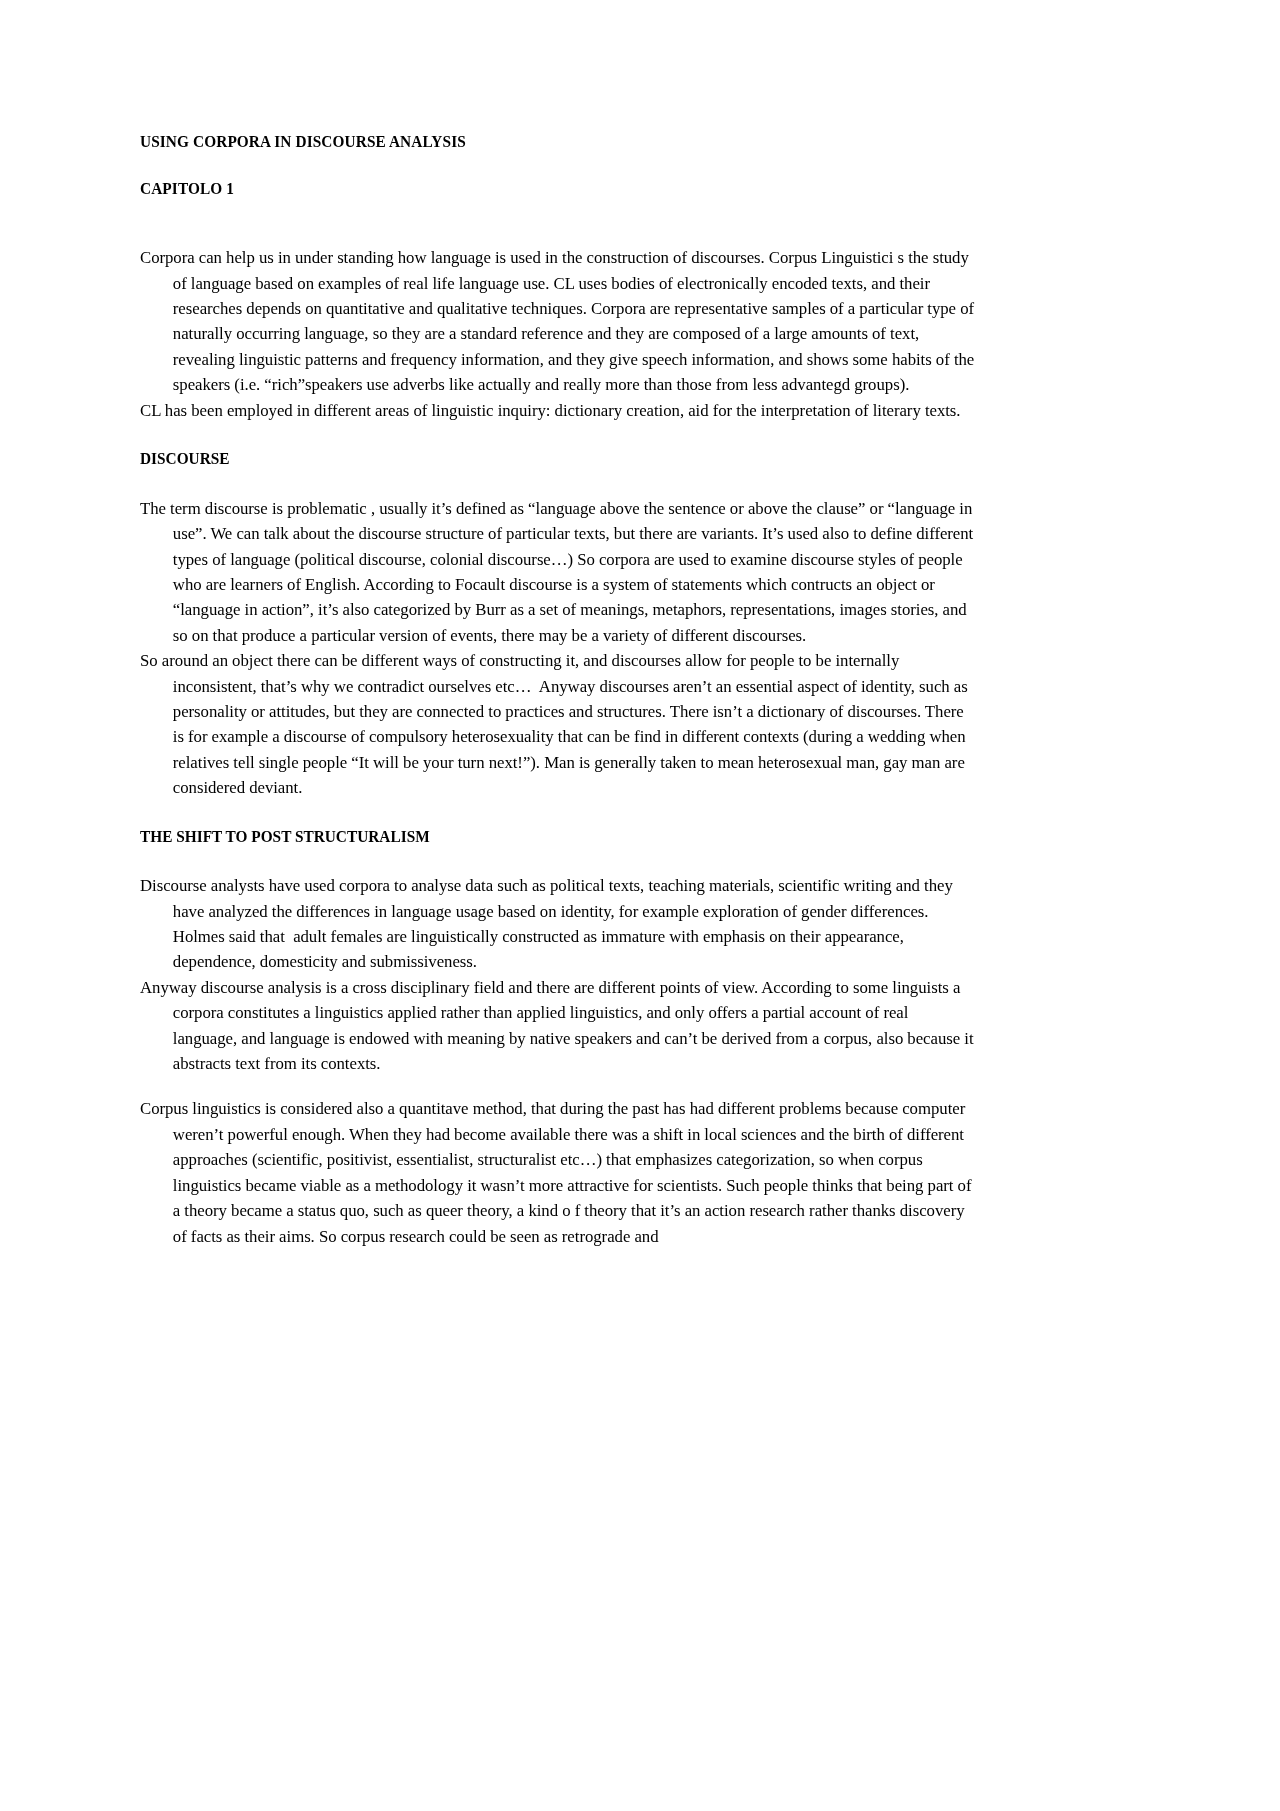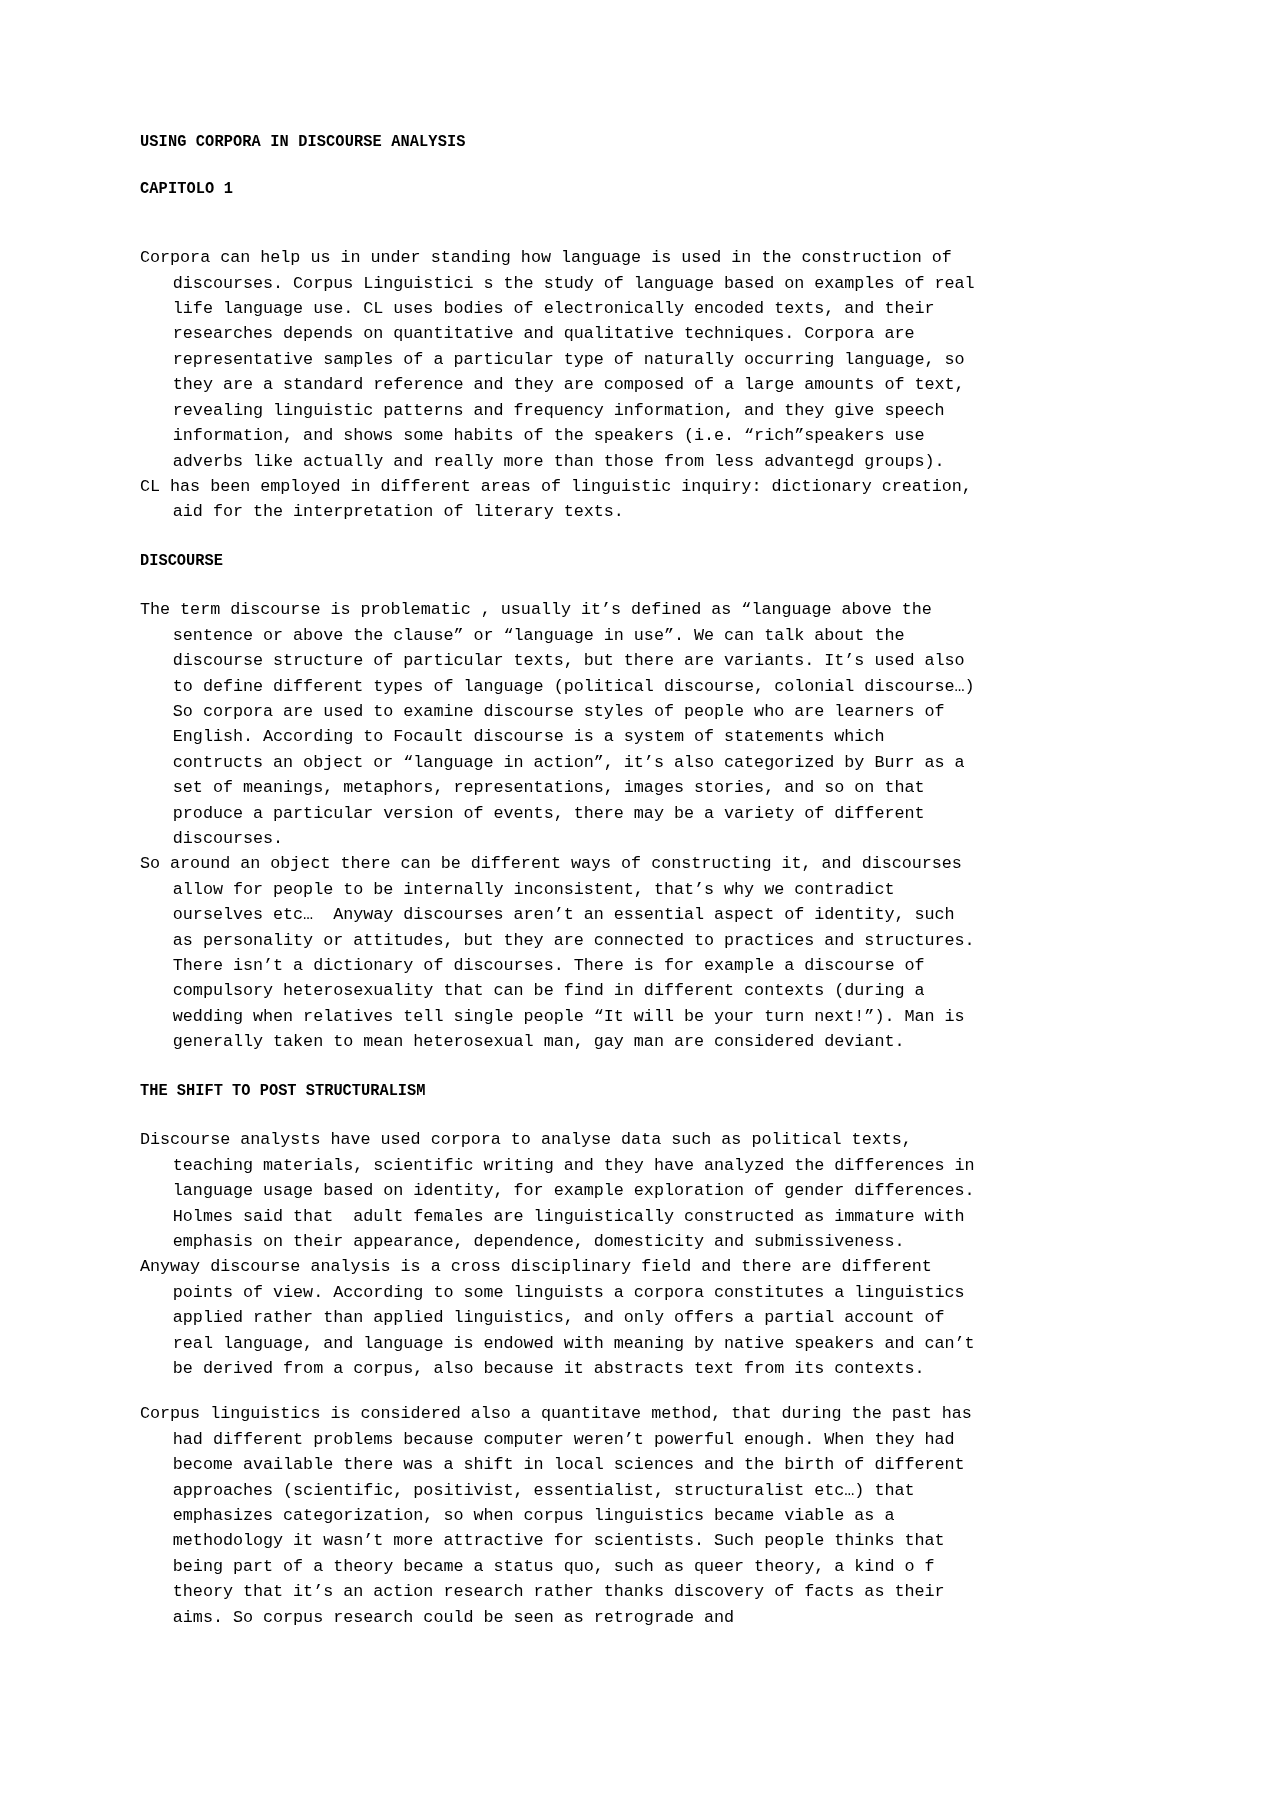--- a/index.html
+++ b/index.html
@@ -7,21 +7,21 @@
     padding: 0;
     background: #ffffff;
   }
   .page {
     position: relative;
     width: 1280px;
     height: 1811px;
     background: #ffffff;
     margin: 0 auto;
     overflow: hidden;
-    font-family: Liberation Mono, monospace;
+    font-family: Liberation Serif, serif;
     color: #000000;
     -webkit-font-smoothing: antialiased;
   }
   .content {
     position: absolute;
     left: 140px;
     top: 132px;
     width: 866px;
   }
   

